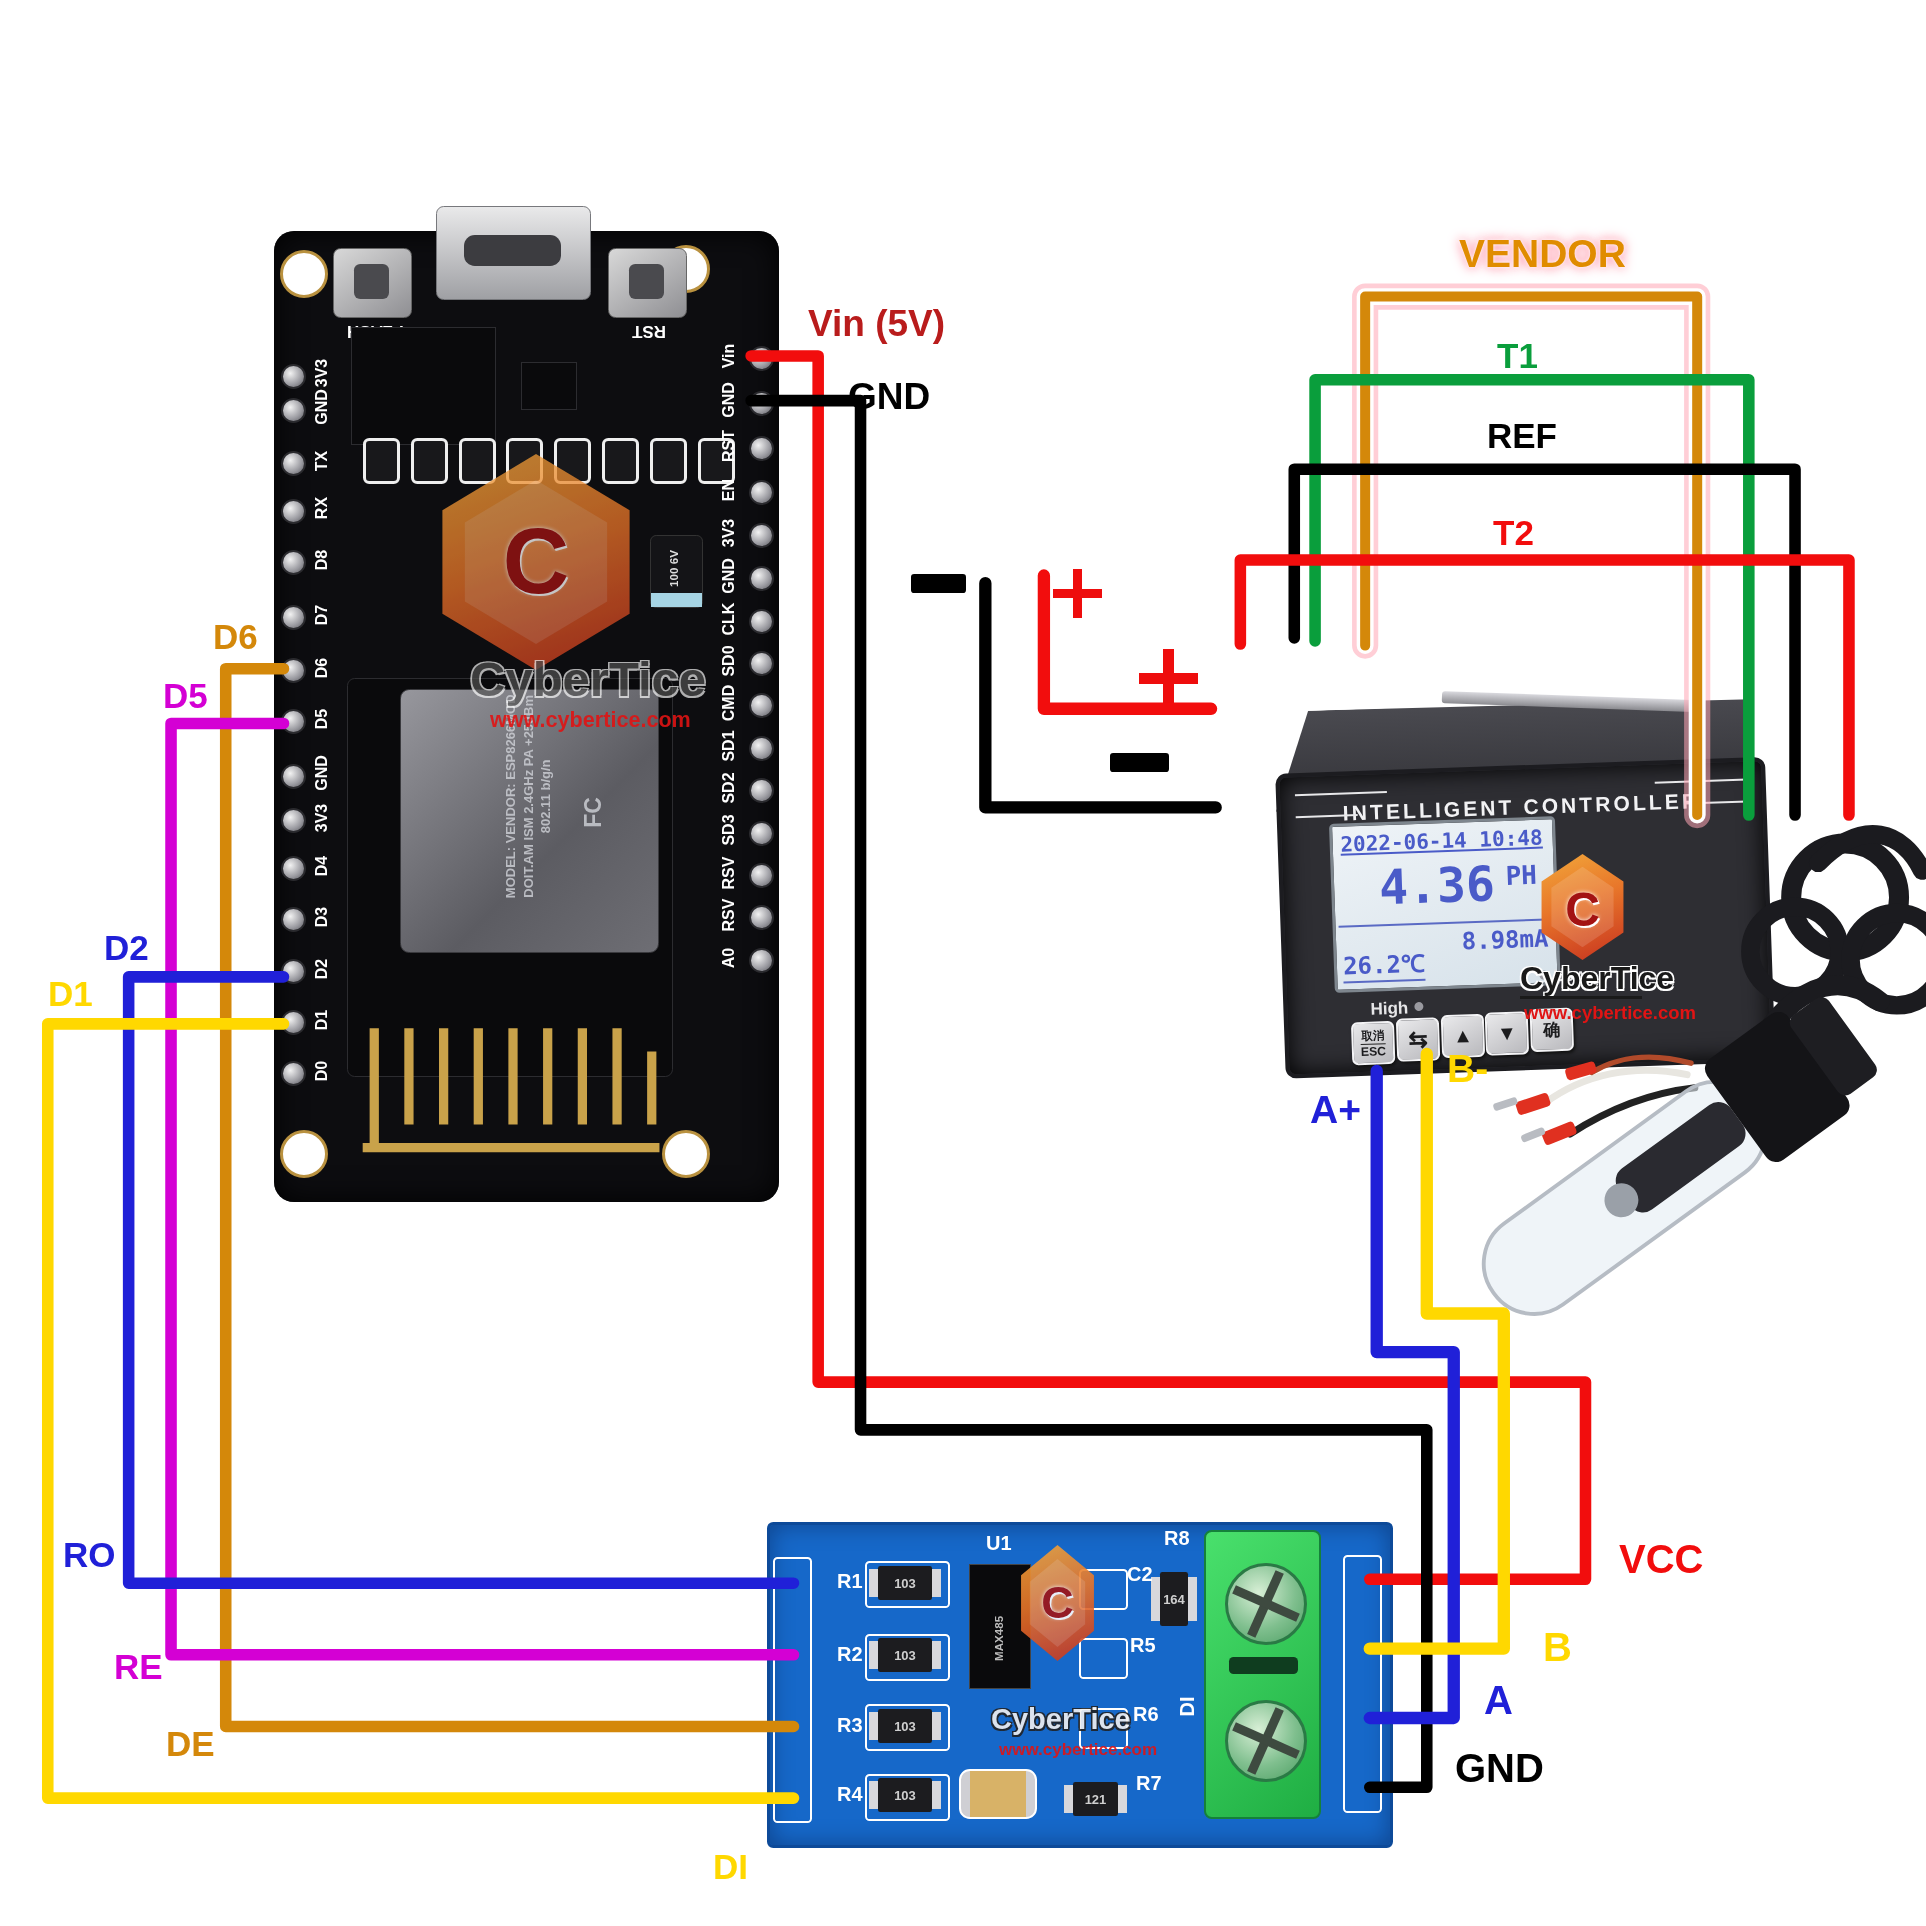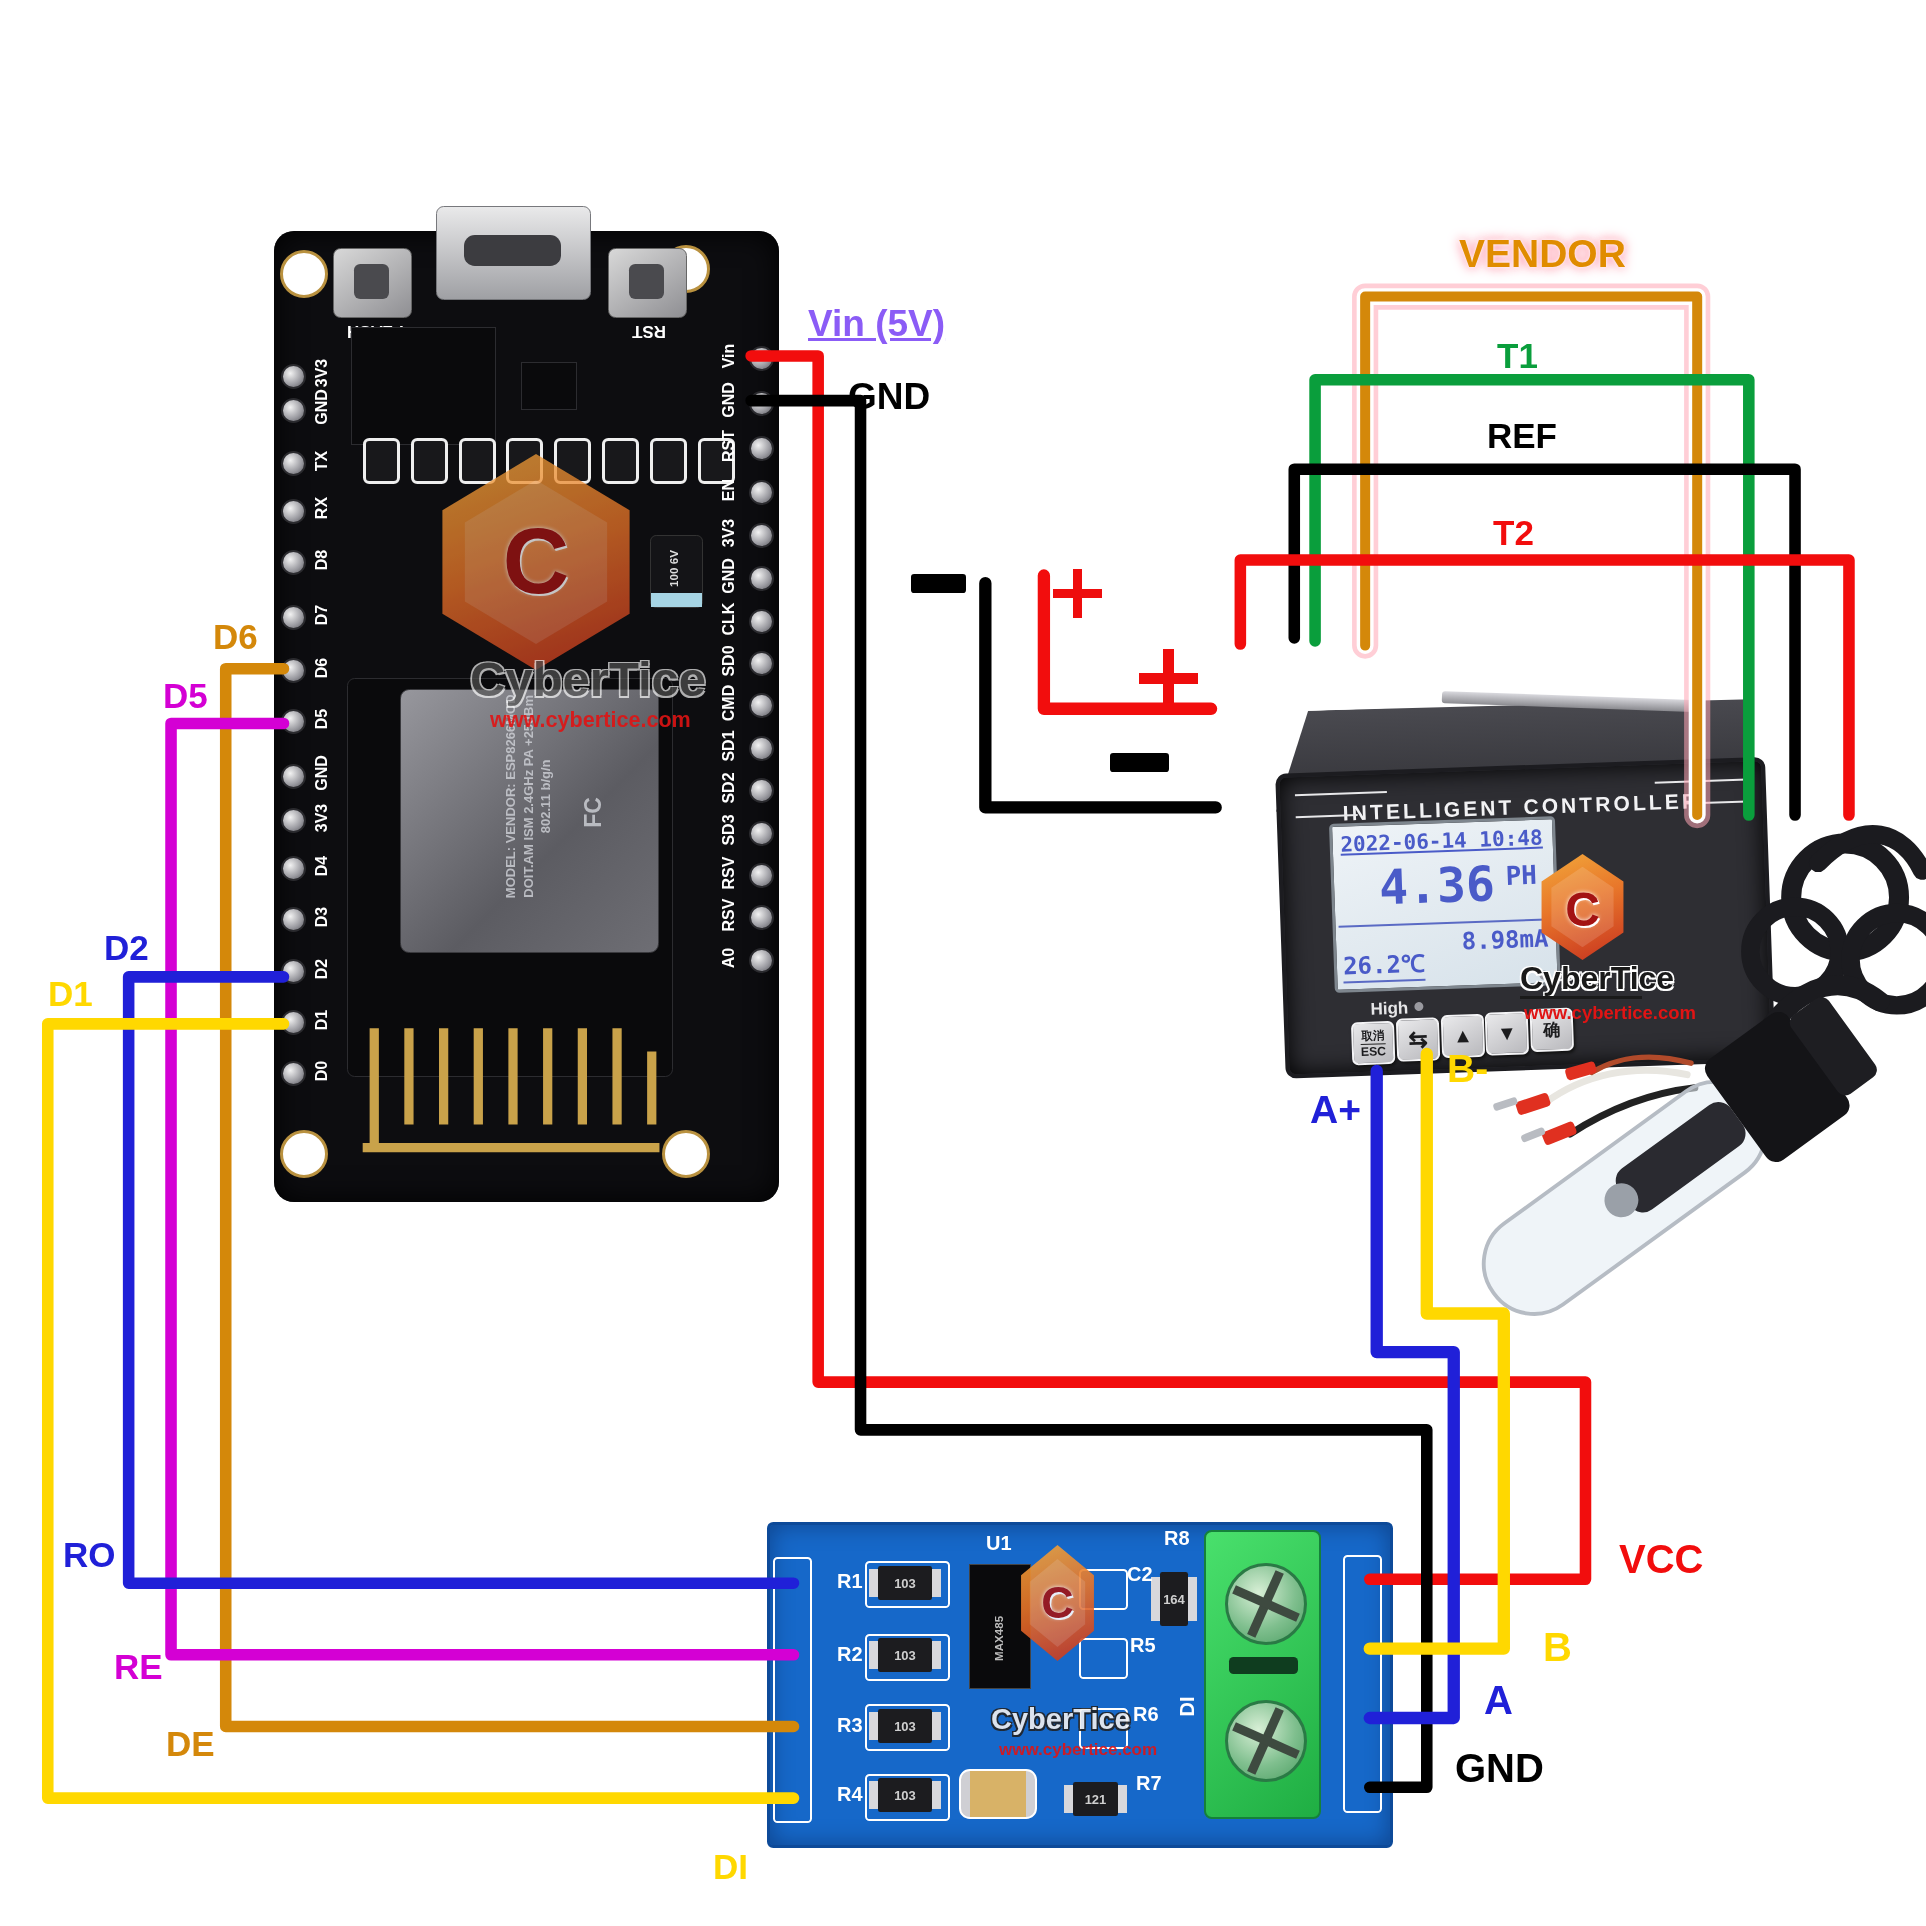--- a/index.html
+++ b/index.html
@@ -385,21 +385,21 @@
   <div>
     <div class="hex" style="left:1537px;top:854px;width:91px;height:106px;">
       <div class="hexinner"></div>
       <div class="hexC" style="top:28px;font-size:48px;">C</div>
     </div>
     <div class="ctlogo-name" style="left:1520px;top:960px;font-size:32px;">CyberTice</div>
     <div class="abs" style="left:1520px;top:996px;width:122px;height:3.1px;background:#1a1a1a;"></div>
     <div class="ctlogo-url" style="left:1524px;top:1002px;font-size:18.5px;">www.cybertice.com</div>
   </div>
 
-  <div class="lbl" style="left:808px;top:305px;font-size:37px;color:#8b5cf6;text-decoration:underline;">Vin (5V)</div>
+  <div class="lbl" style="left:808px;top:305px;font-size:37px;color:#b91c1c;">Vin (5V)</div>
   <div class="lbl" style="left:848px;top:378px;font-size:37px;color:#000;">GND</div>
   <div class="lbl" style="left:1459px;top:234px;font-size:39px;color:#e08c00;
        text-shadow:0 0 3.9px #fff,0 0 9.2px #ffa5b5,0 0 14px #ffa5b5;">VENDOR</div>
   <div class="lbl" style="left:1497px;top:338px;font-size:35px;color:#0a9e3c;">T1</div>
   <div class="lbl" style="left:1487px;top:418px;font-size:35px;color:#000;">REF</div>
   <div class="lbl" style="left:1493px;top:515px;font-size:35px;color:#f20d0d;">T2</div>
   <div class="lbl" style="left:213px;top:619px;font-size:35px;color:#d4880a;">D6</div>
   <div class="lbl" style="left:163px;top:678px;font-size:35px;color:#d400d4;">D5</div>
   <div class="lbl" style="left:104px;top:930px;font-size:35px;color:#2020d8;">D2</div>
   <div class="lbl" style="left:48px;top:976px;font-size:35px;color:#ffd800;">D1</div>

